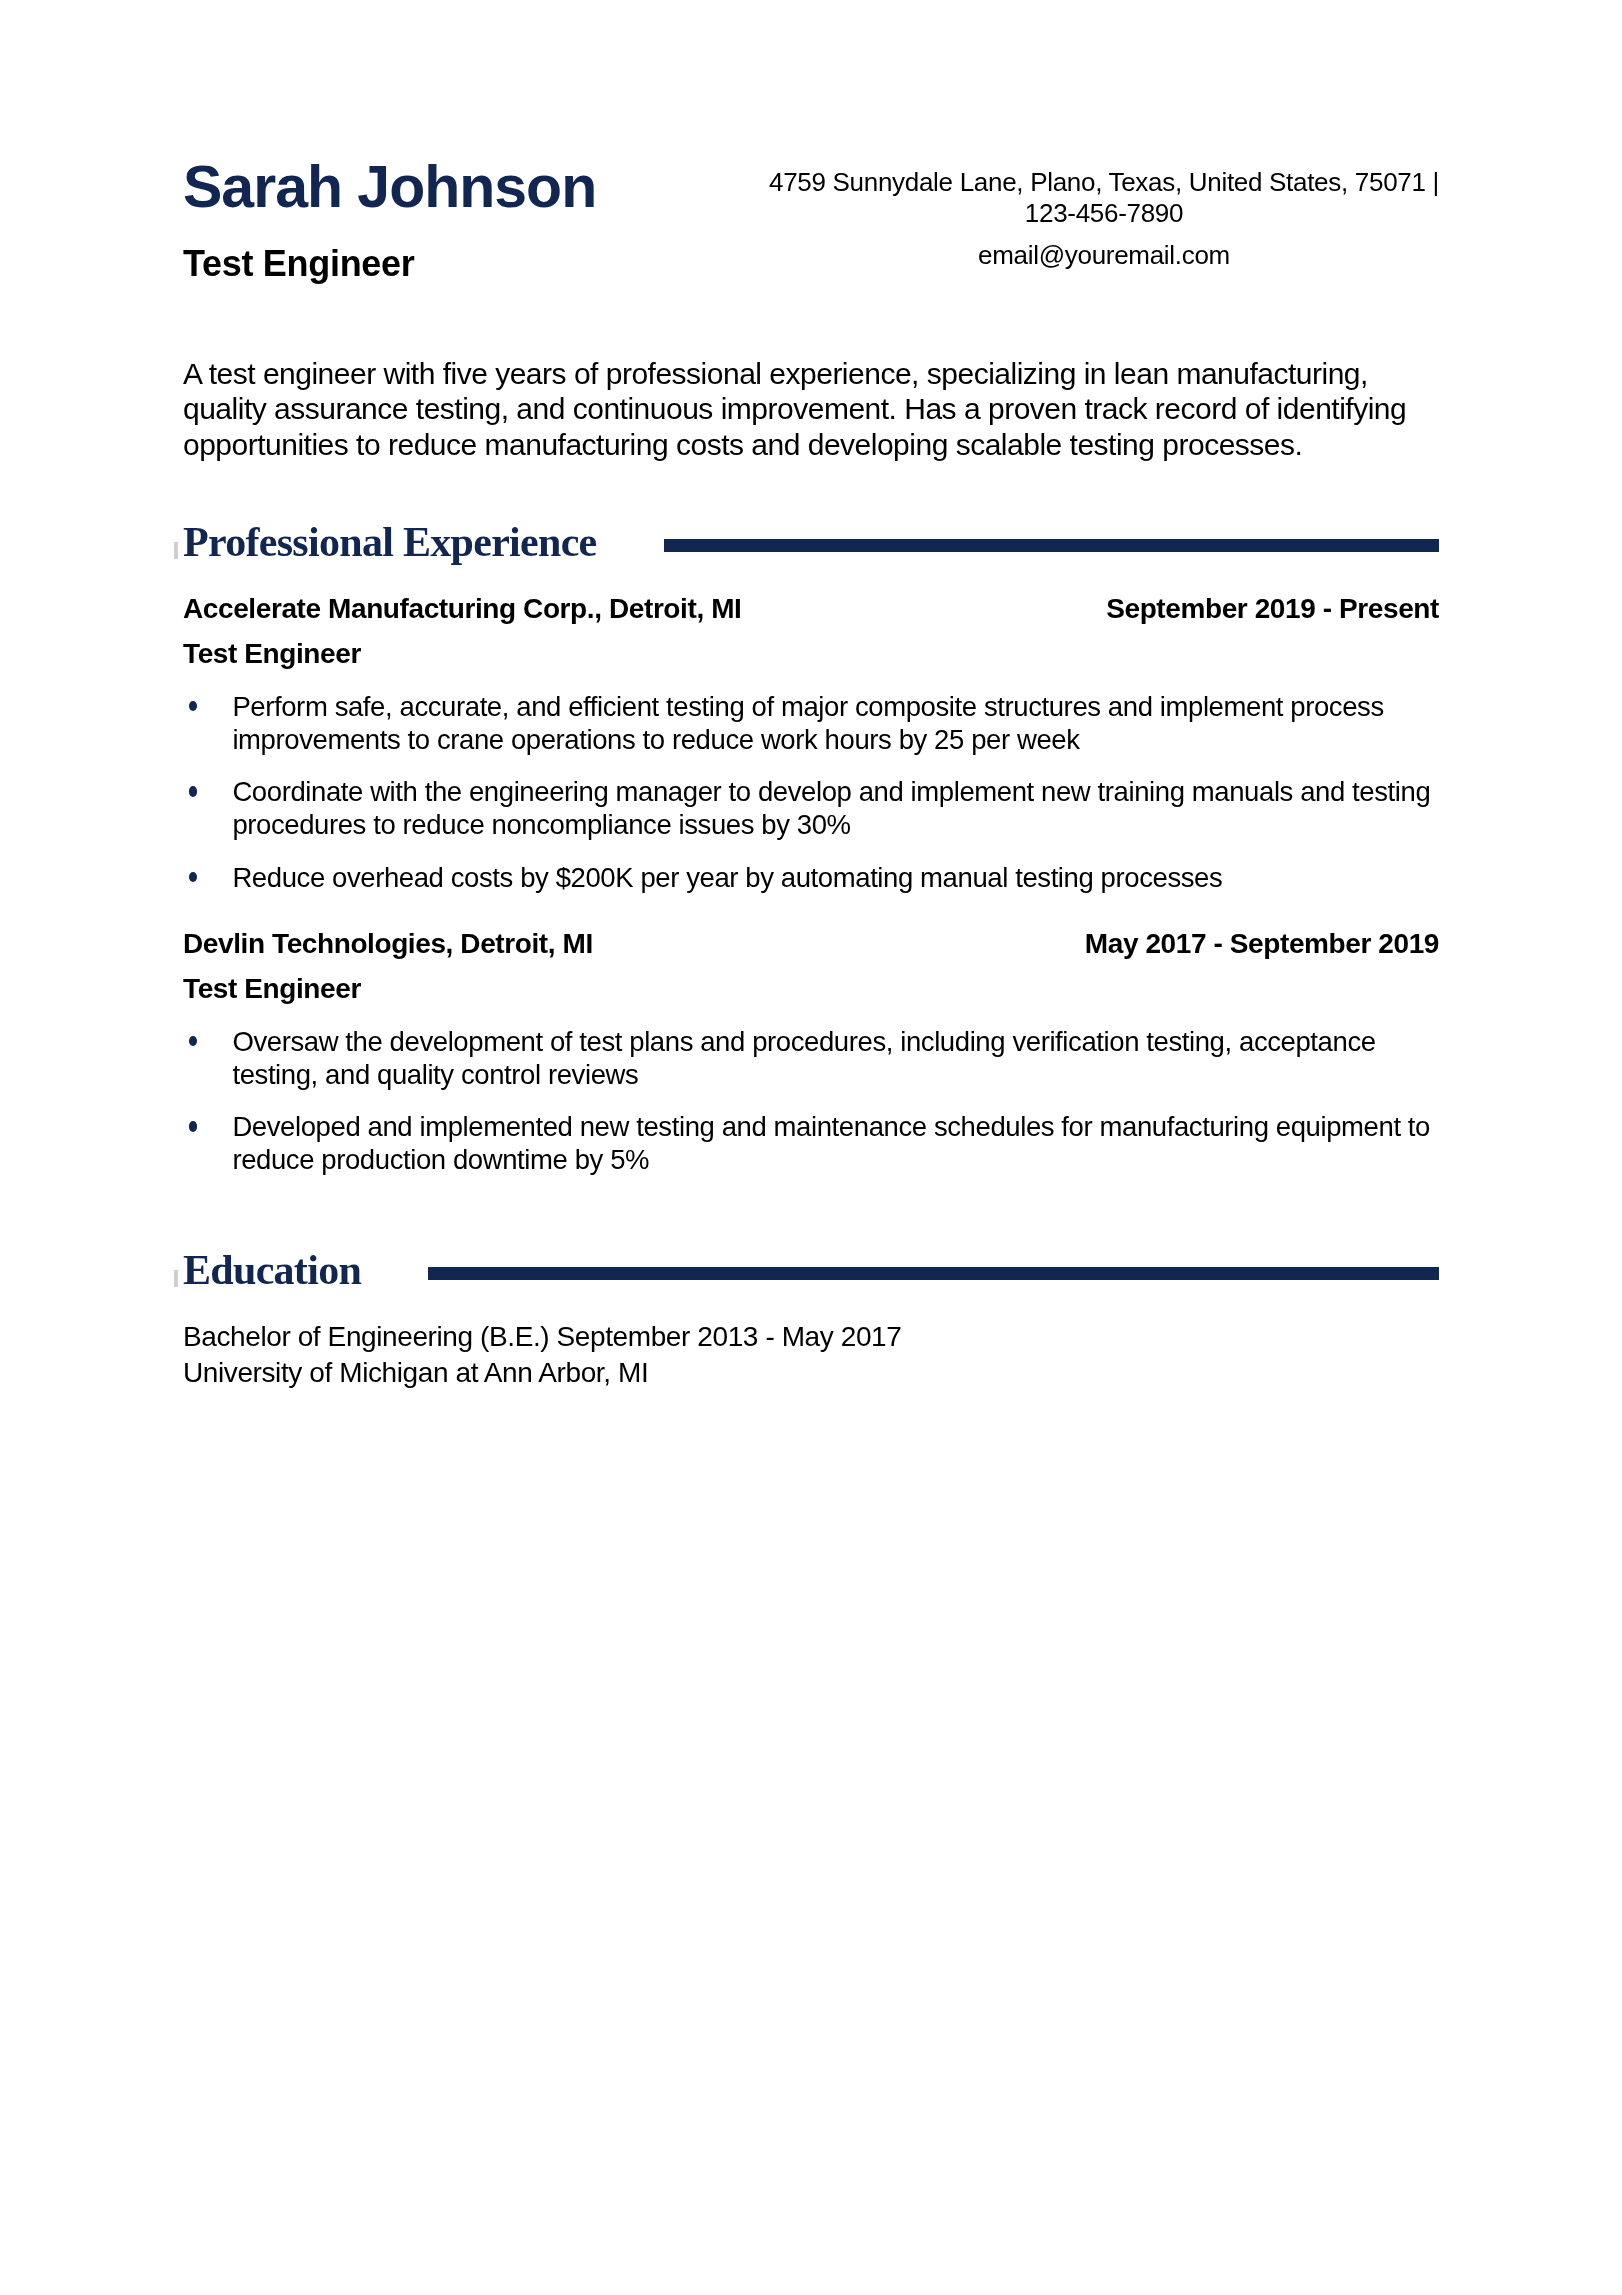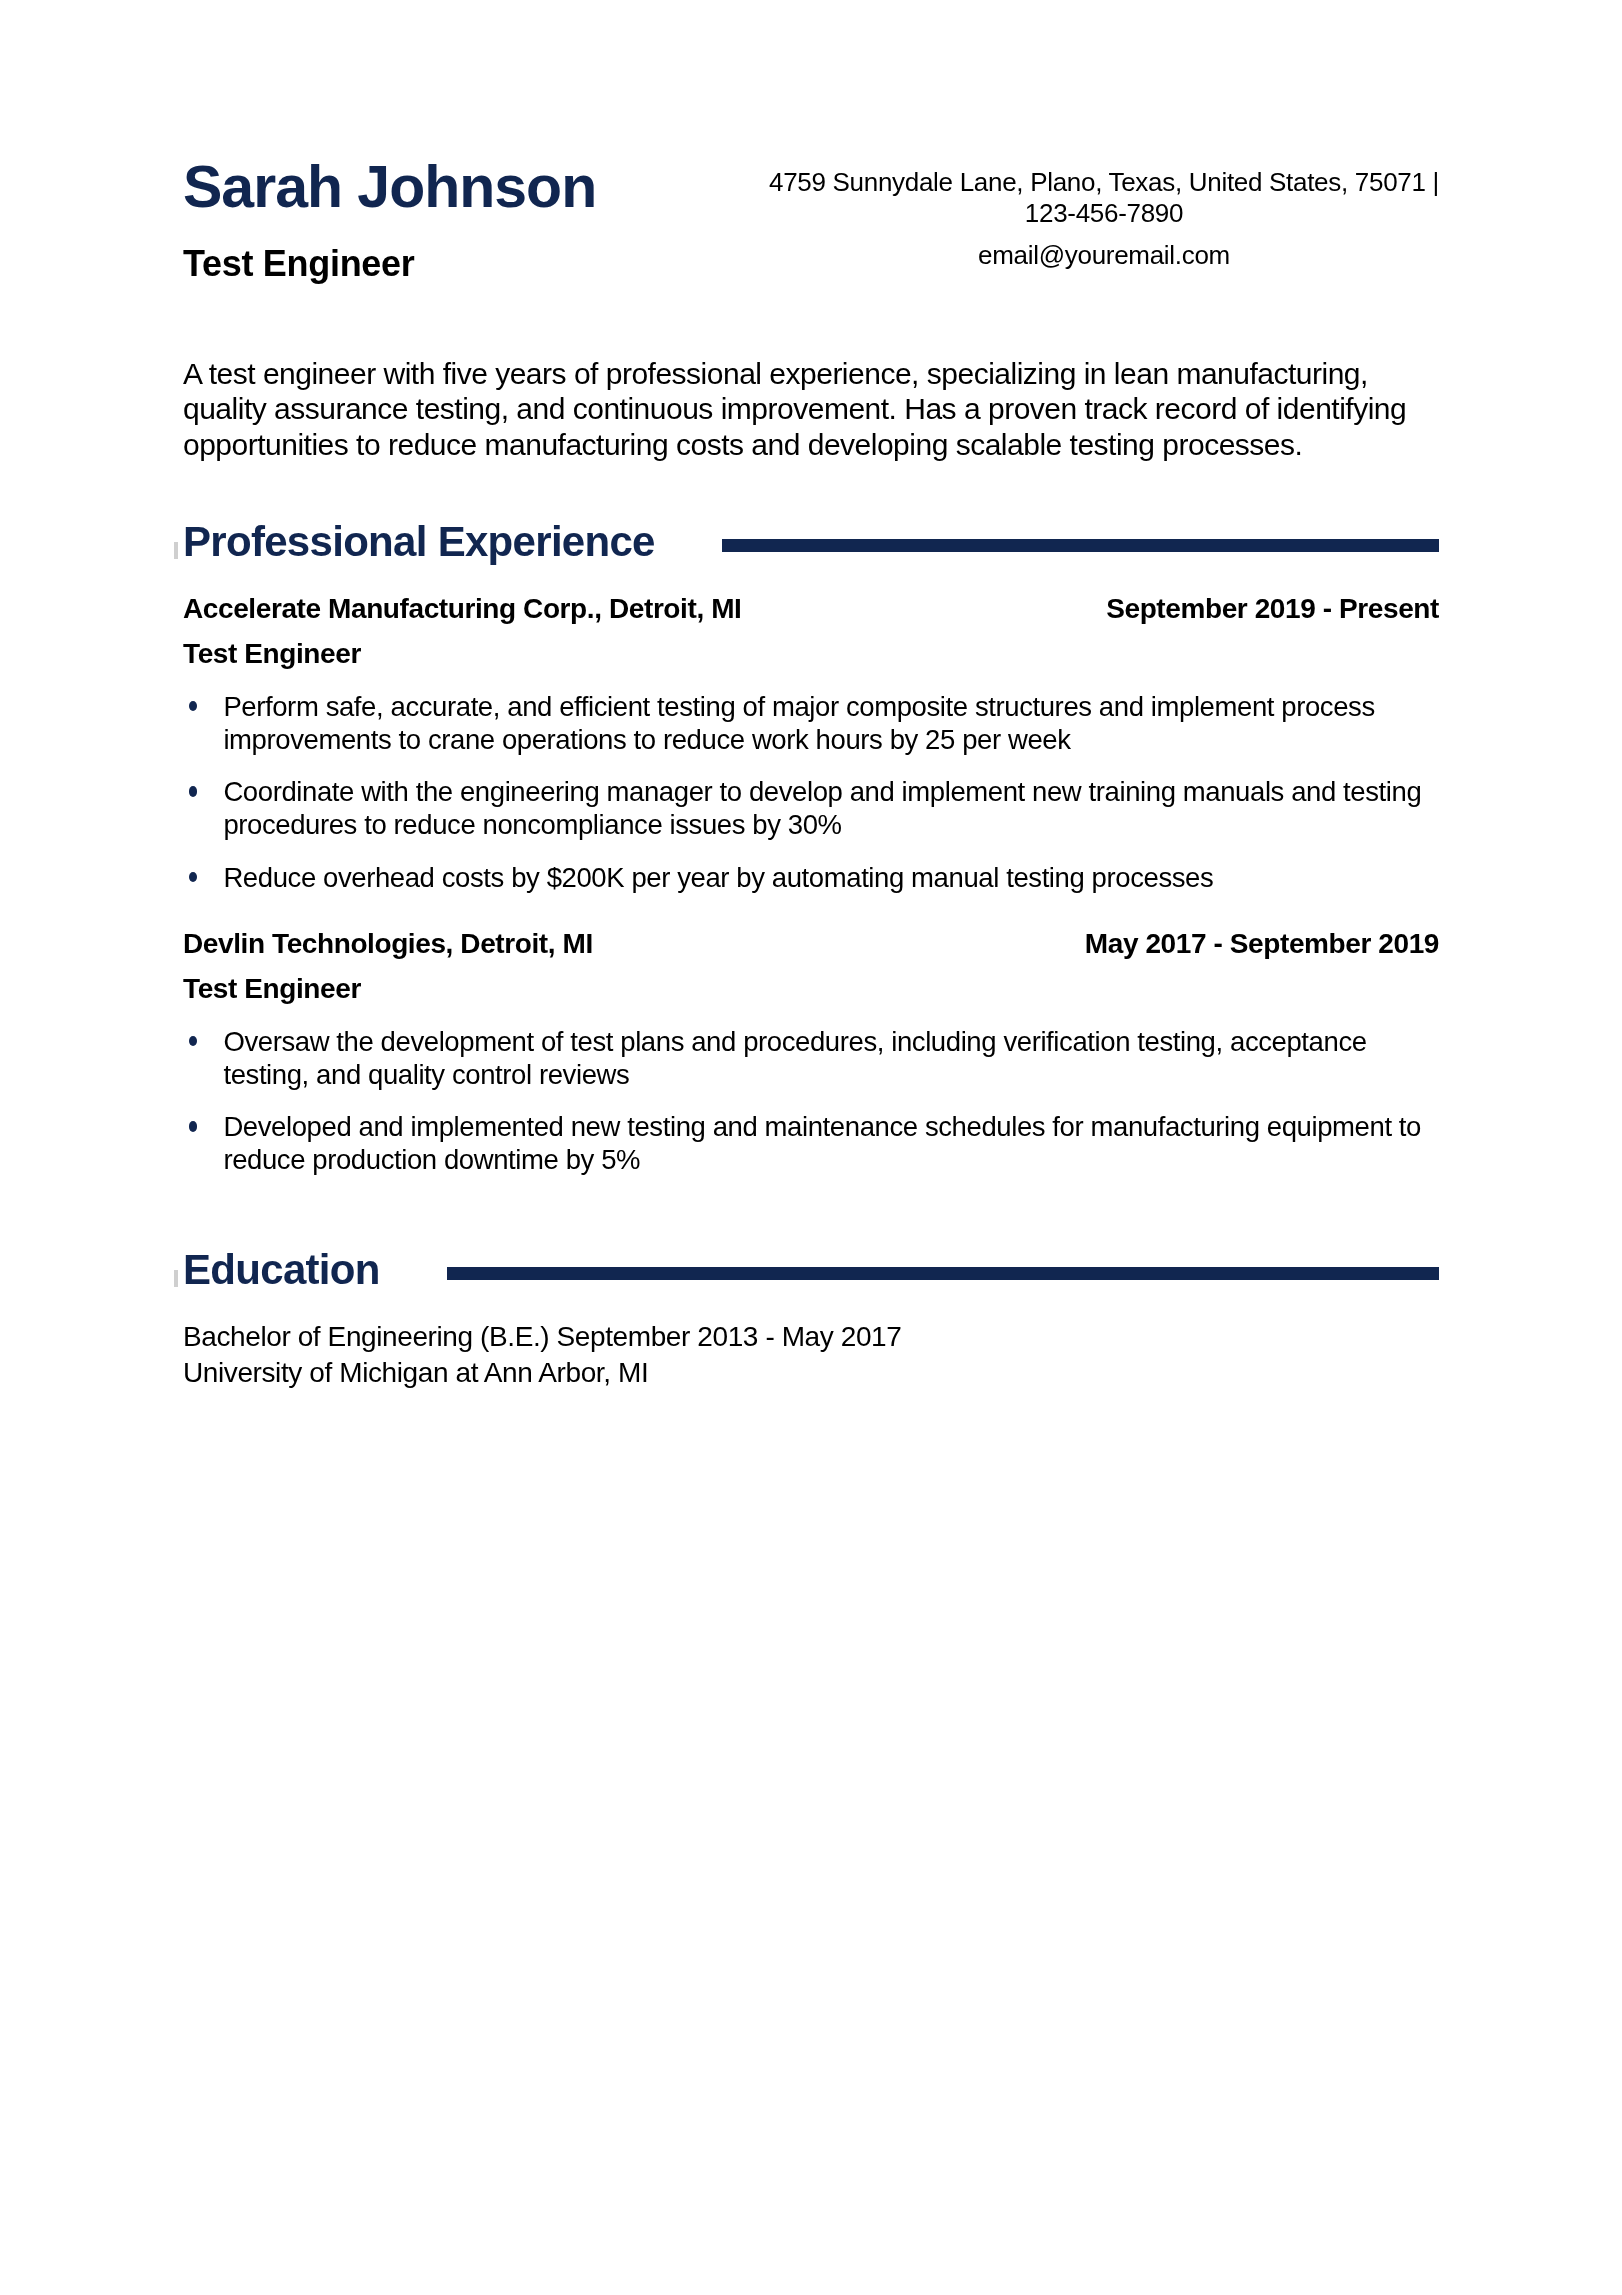--- a/index.html
+++ b/index.html
@@ -73,20 +73,21 @@
     align-items:center;
     position:relative;
   }
   .sec-head h2{
     font-size:42px;
     font-weight:bold;
     color:var(--accent);
     line-height:1;
     letter-spacing:-0.7px;
     white-space:nowrap;
+    font-family:Liberation Serif, serif;
   }
   .tick{
     position:absolute;
     left:-9.2px;
     bottom:3.9px;
     width:4.6px;
     height:17px;
     background:var(--tick);
   }
   .rule{
@@ -119,20 +120,21 @@
     list-style:none;
     margin-top:2.6px;
   }
   ul.bullets li{
     display:flex;
     align-items:flex-start;
     margin-top:19.6px;
     font-size:27.5px;
     line-height:1.2;
     letter-spacing:-0.4px;
+    gap:9px;
   }
   .dot{
     flex:none;
     width:8.5px;
     height:10.5px;
     border-radius:50%;
     background:var(--accent);
     margin:11px 26px 0 5.9px;
   }
   .btxt{max-width:1211px;}

